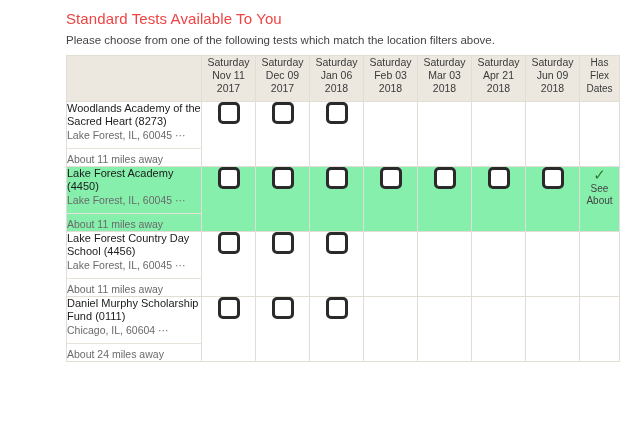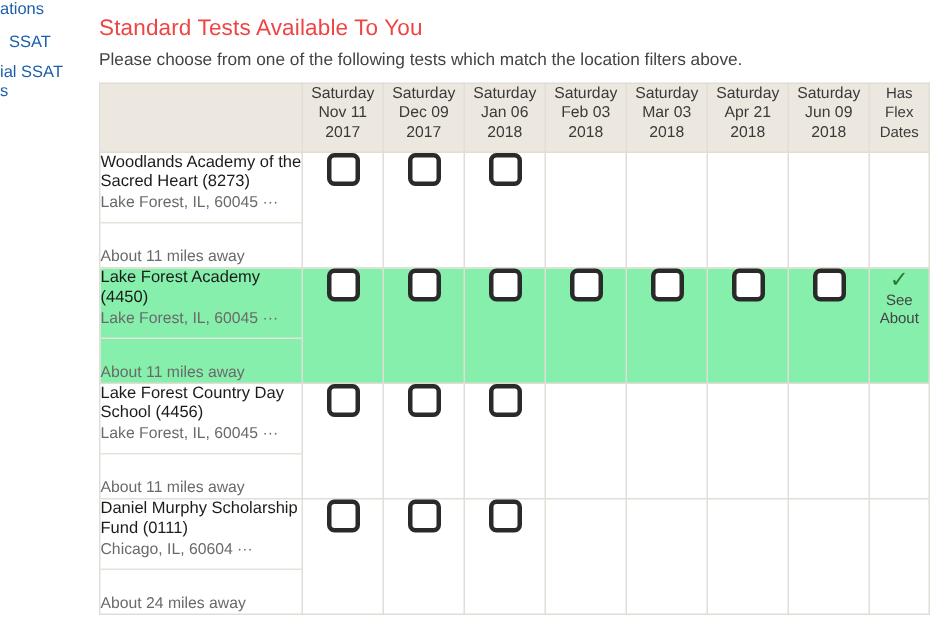--- a/index.html
+++ b/index.html
@@ -128,21 +128,21 @@
   .school-loc {
     font-size: 10.5px;
     color: #6a6a6a;
     margin-top: 1px;
   }
   .school-dist {
     font-size: 10.5px;
     color: #6a6a6a;
     margin-top: 6px;
     border-top: 1px solid #e7e3db;
-    padding-top: 16px;
+    padding-top: 4px;
   }
   td.cell {
     text-align: center;
     vertical-align: middle;
     height: 52px;
   }
   tr.row-odd td { background: #ffffff; }
   tr.row-even td { background: #86efac; }
   td.empty { background: #f2f0ec; }
   tr.row-even td.empty { background: #efebe3; }
@@ -173,26 +173,20 @@
   .see-below {
     display: block;
     margin-top: 1px;
   }
 </style>
 </head>
 <body>
 
 <div class="page">
 
-  <div class="sidebar">
-    <a class="sidebar-link sb-1" href="#">ations</a>
-    <a class="sidebar-link sb-2" href="#">SSAT</a>
-    <a class="sidebar-link sb-3" href="#">ial SSAT</a>
-    <a class="sidebar-link sb-4" href="#">s</a>
-  </div>
 
   <div class="main">
 
     <div class="title">Standard Tests Available To You</div>
     <div class="subtitle">Please choose from one of the following tests which match the location filters above.</div>
 
 
     <table class="tests">
       <thead>
         <tr>

